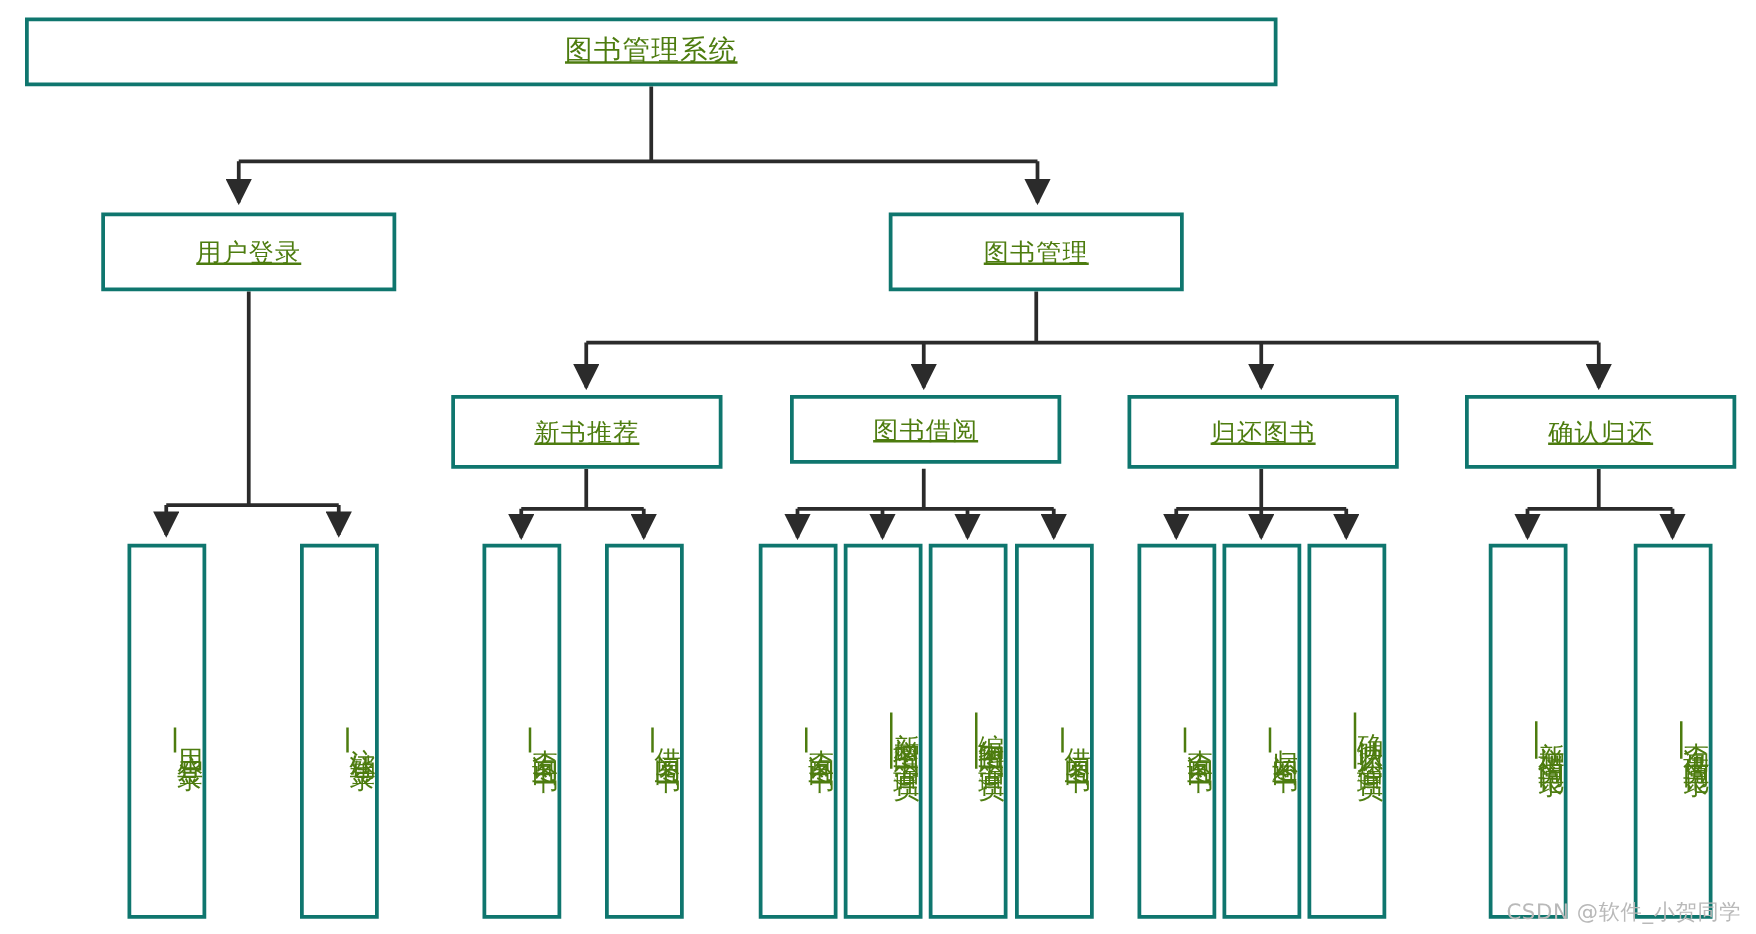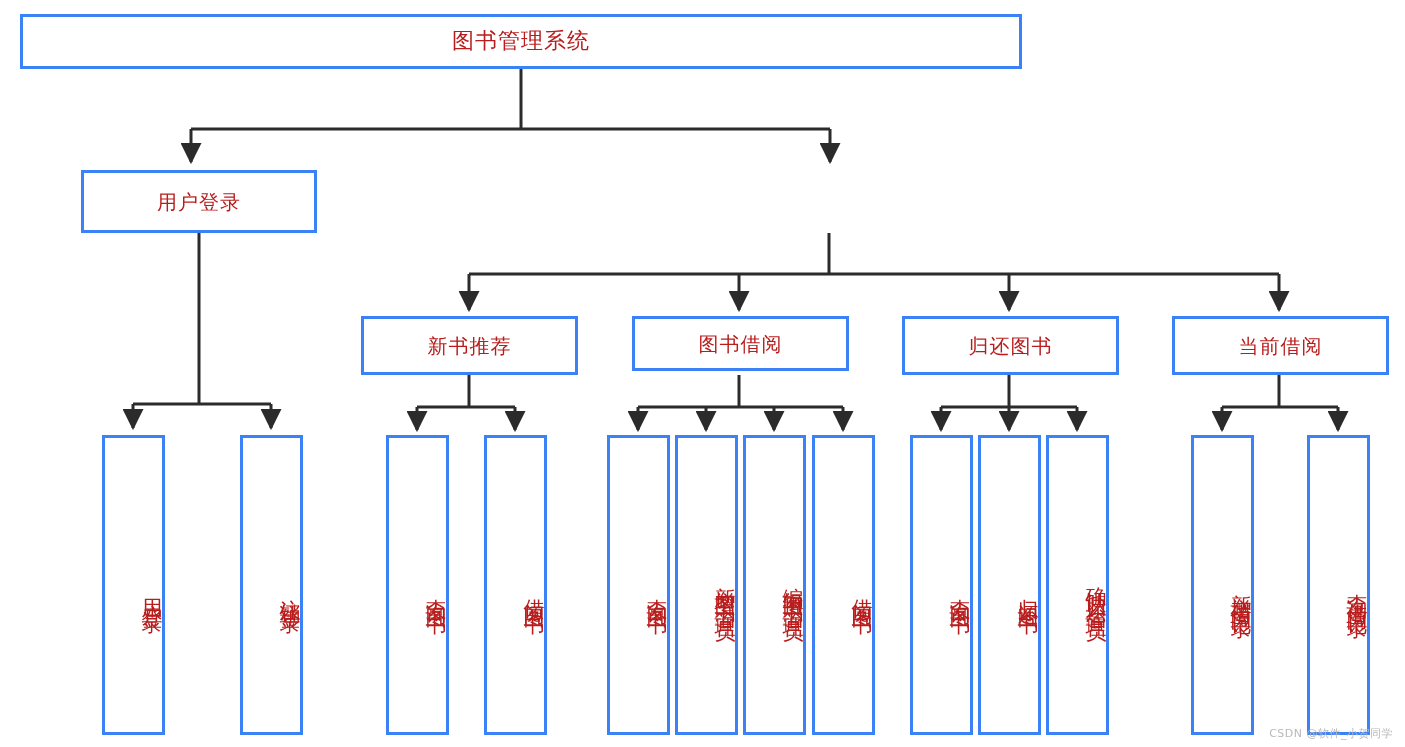--- a/index.html
+++ b/index.html
@@ -19,26 +19,27 @@
     position: absolute;
     left: 0;
     top: 0;
     width: 1405px;
     height: 747px;
     pointer-events: none;
   }
   .node {
     position: absolute;
     box-sizing: border-box;
-    border: 3px solid #3b82f6;
+    border: 3px solid #0f766e;
     background: #ffffff;
     display: flex;
     align-items: center;
     justify-content: center;
-    color: #b91c1c;
+    color: #4d7c0f;
+    text-decoration: underline;
   }
   .node.h {
     font-size: 21px;
     letter-spacing: 1px;
     line-height: 1.1;
   }
   .node.root { font-size: 22px; }
   .node.lvl2 { font-size: 20px; }
   .node.leaf {
     writing-mode: vertical-rl;
@@ -52,21 +53,21 @@
   }
   .node.leaf .vtext {
     writing-mode: vertical-rl;
     text-orientation: upright;
     white-space: nowrap;
   }
   .watermark {
     position: absolute;
     right: 12px;
     bottom: 6px;
-    font-size: 11px;
+    font-size: 17px;
     color: #b9b9b9;
     letter-spacing: 0.5px;
     user-select: none;
     white-space: nowrap;
   }
 </style>
 </head>
 <body>
 
 <div id="canvas">
@@ -121,32 +122,35 @@
     </g>
   </svg>
 
   <div class="node h root" style="left:20px; top:14px; width:1002px; height:55px;">
     <span>图书管理系统</span>
   </div>
 
   <div class="node h lvl2" style="left:81px; top:170px; width:236px; height:63px;">
     <span>用户登录</span>
   </div>
+  <div class="node h lvl2" style="left:711px; top:170px; width:236px; height:63px;">
+    <span>图书管理</span>
+  </div>
 
   <div class="node h lvl2" style="left:361px; top:316px; width:217px; height:59px;">
     <span>新书推荐</span>
   </div>
   <div class="node h lvl2" style="left:632px; top:316px; width:217px; height:55px;">
     <span>图书借阅</span>
   </div>
   <div class="node h lvl2" style="left:902px; top:316px; width:217px; height:59px;">
     <span>归还图书</span>
   </div>
   <div class="node h lvl2" style="left:1172px; top:316px; width:217px; height:59px;">
-    <span>当前借阅</span>
+    <span>确认归还</span>
   </div>
 
   <div class="node leaf" style="left:102px; top:435px; width:63px; height:300px;">
     <span class="vtext">用户登录</span>
   </div>
   <div class="node leaf" style="left:240px; top:435px; width:63px; height:300px;">
     <span class="vtext">注销登录</span>
   </div>
 
   <div class="node leaf" style="left:386px; top:435px; width:63px; height:300px;">

